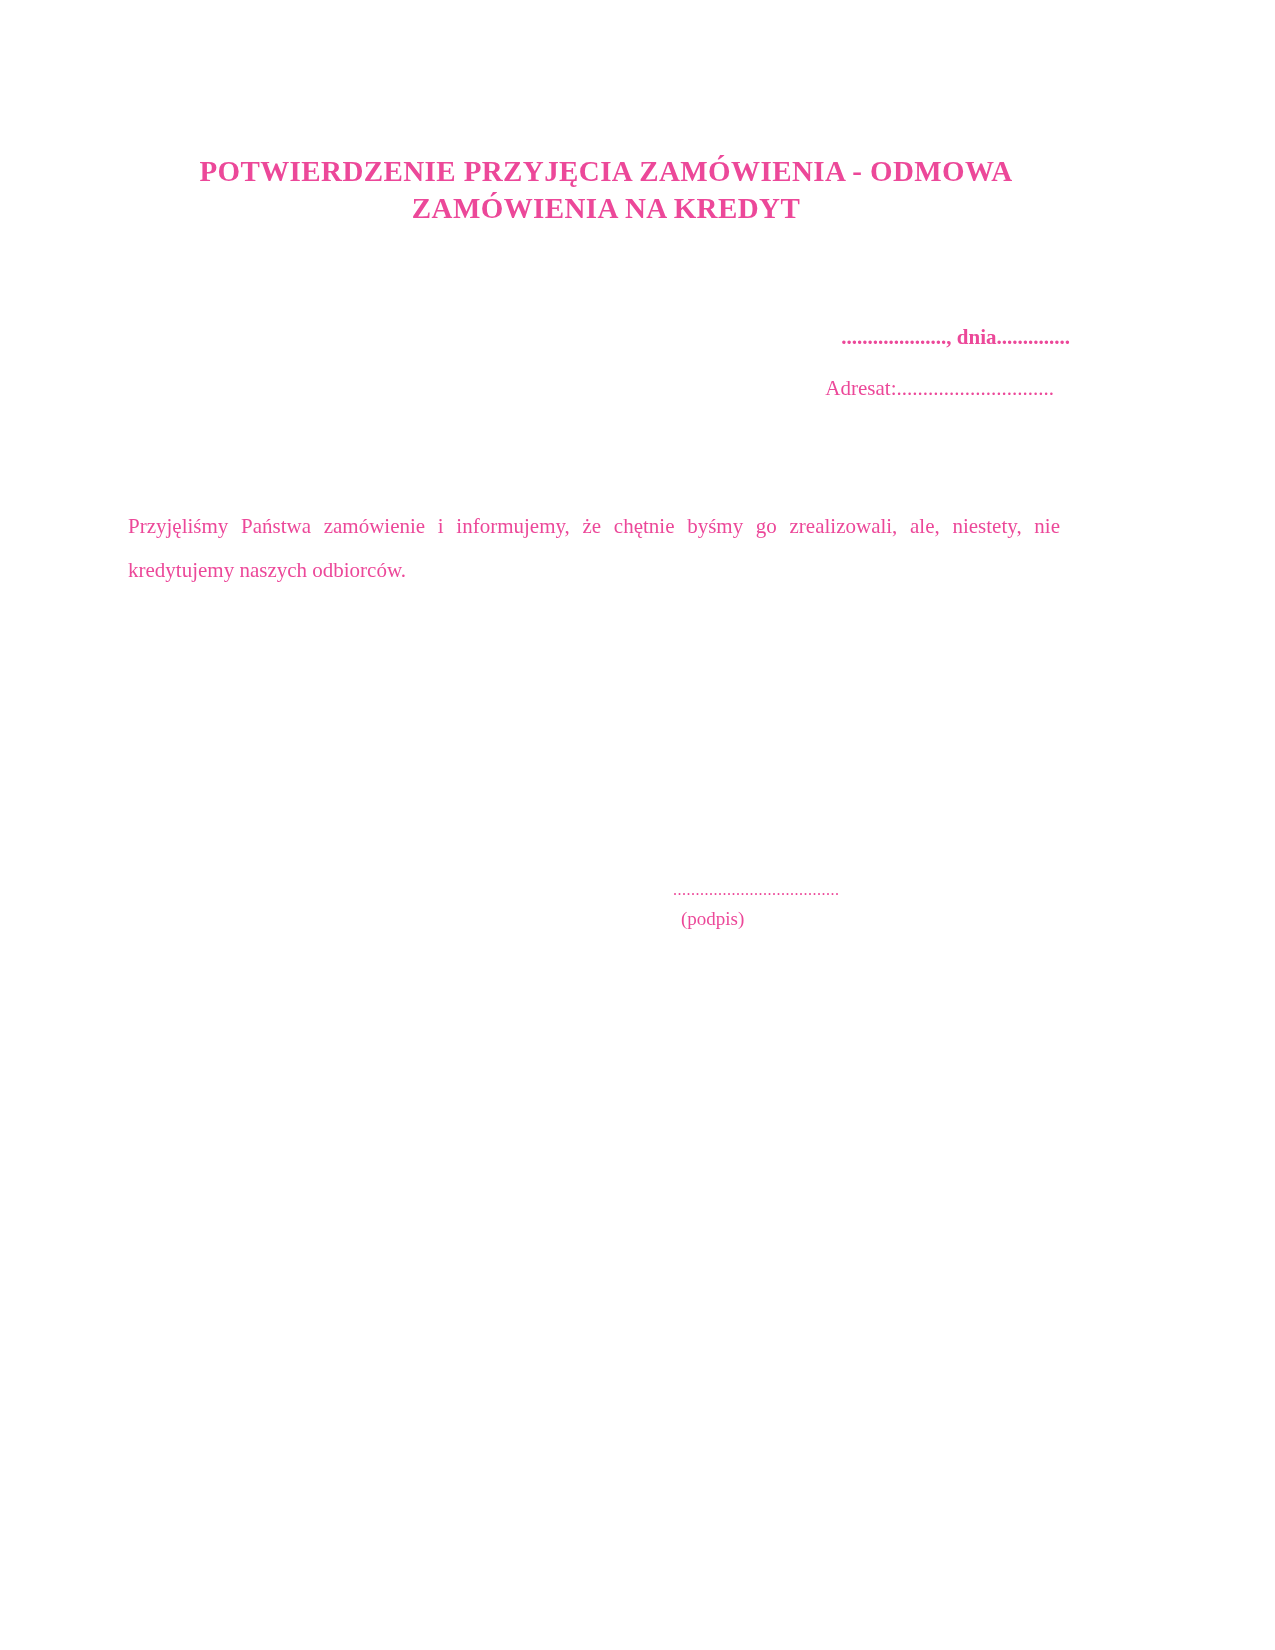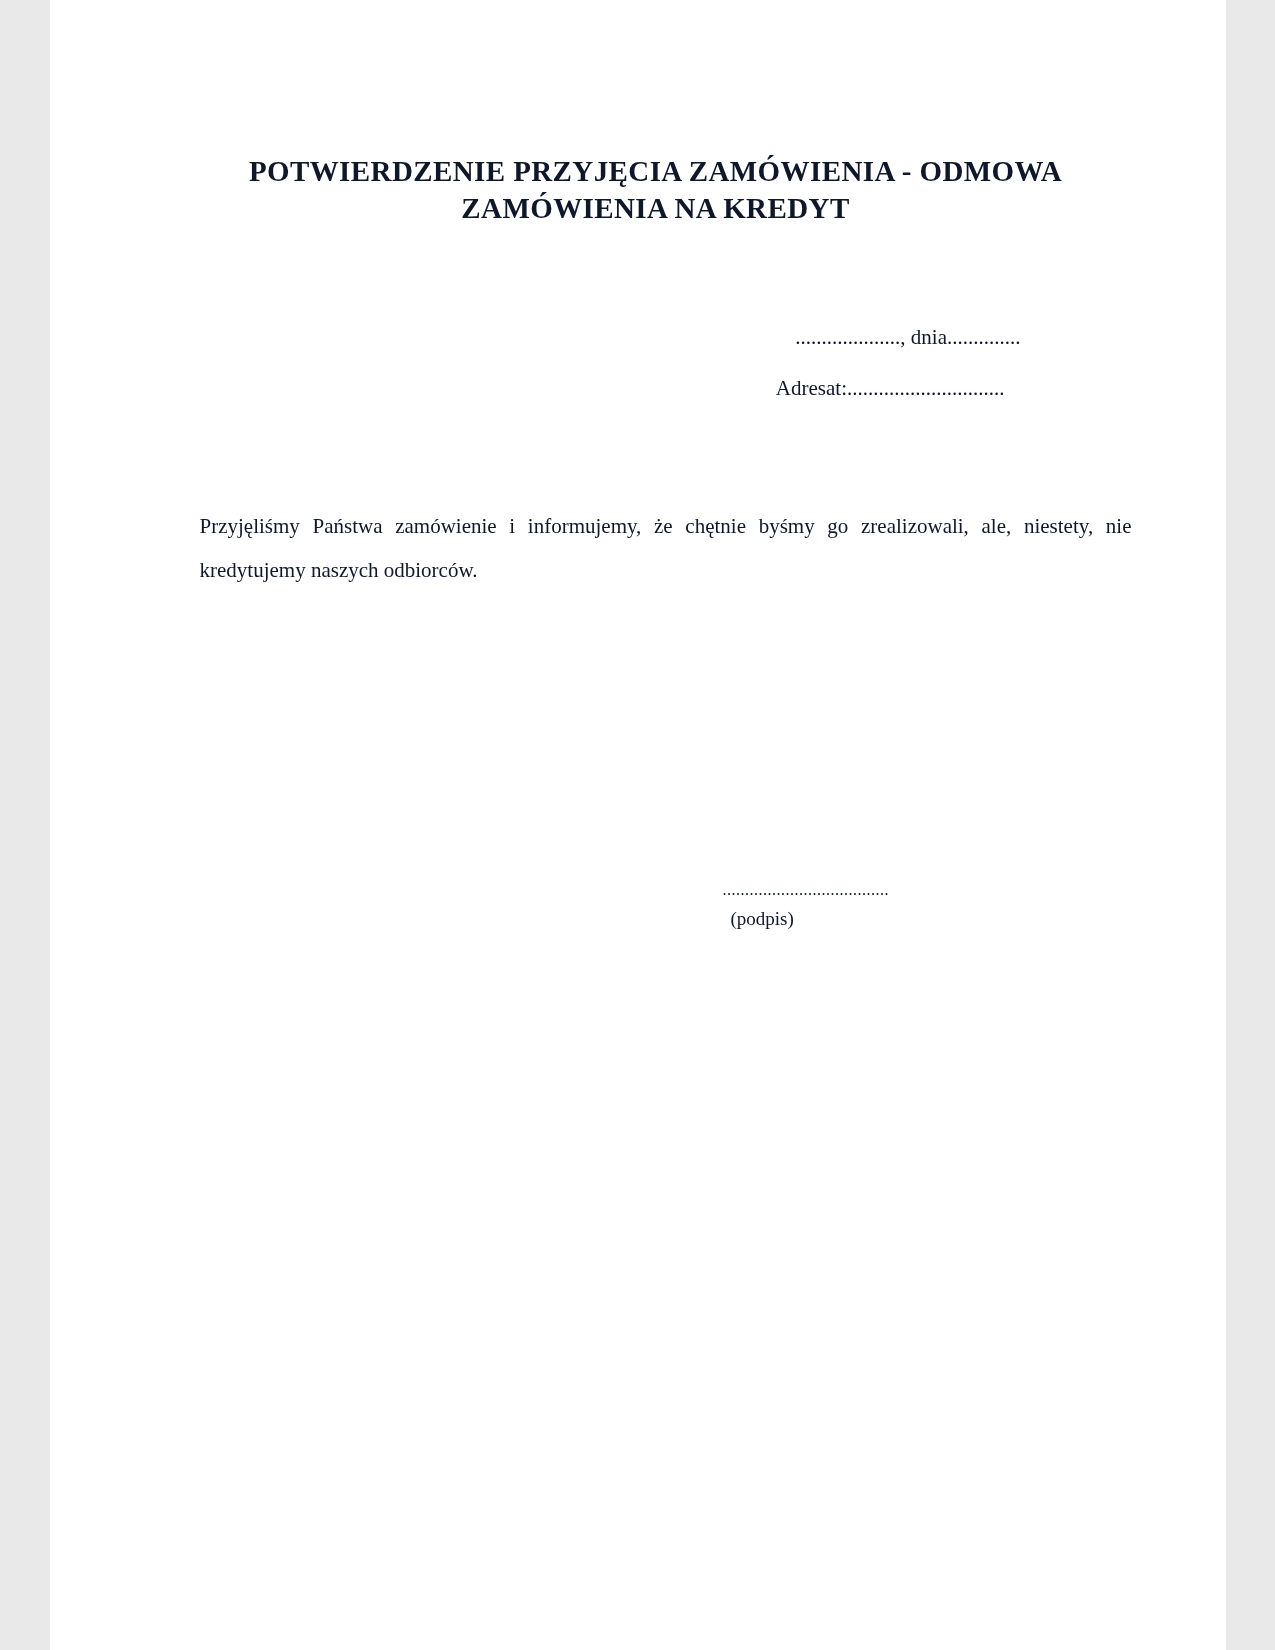--- a/index.html
+++ b/index.html
@@ -2,24 +2,24 @@
 <html><head>
 <meta charset="utf-8">
 <style>
   html, body {
     margin: 0;
     padding: 0;
     background: #e9e9e9;
   }
   .page {
     position: relative;
-    width: 1176px;
+    width: 1275px;
     height: 1650px;
     background: #ffffff;
-    color: #0f172a;
+    color: #ec4899;
     font-family: "Liberation Serif", "DejaVu Serif", serif;
     overflow: hidden;
     margin: 0 auto;
   }
   .title {
     position: absolute;
     top: 134px;
     left: 140px;
     width: 932px;
     text-align: center;
@@ -34,28 +34,29 @@
   .header-right {
     position: absolute;
     top: 324px;
     right: 205px;
     text-align: right;
     font-size: 21px;
     line-height: 26px;
   }
   .place-date-line {
     margin: 0 0 25px 0;
+    font-weight: bold;
   }
   .addressee-line {
     margin: 16px;
   }
   .body-text {
     position: absolute;
     top: 504px;
-    left: 150px;
+    left: 128px;
     width: 932px;
     font-size: 21px;
     line-height: 44px;
     text-align: justify;
   }
   .body-text p {
     margin: 0;
   }
   .closing {
     position: absolute;

